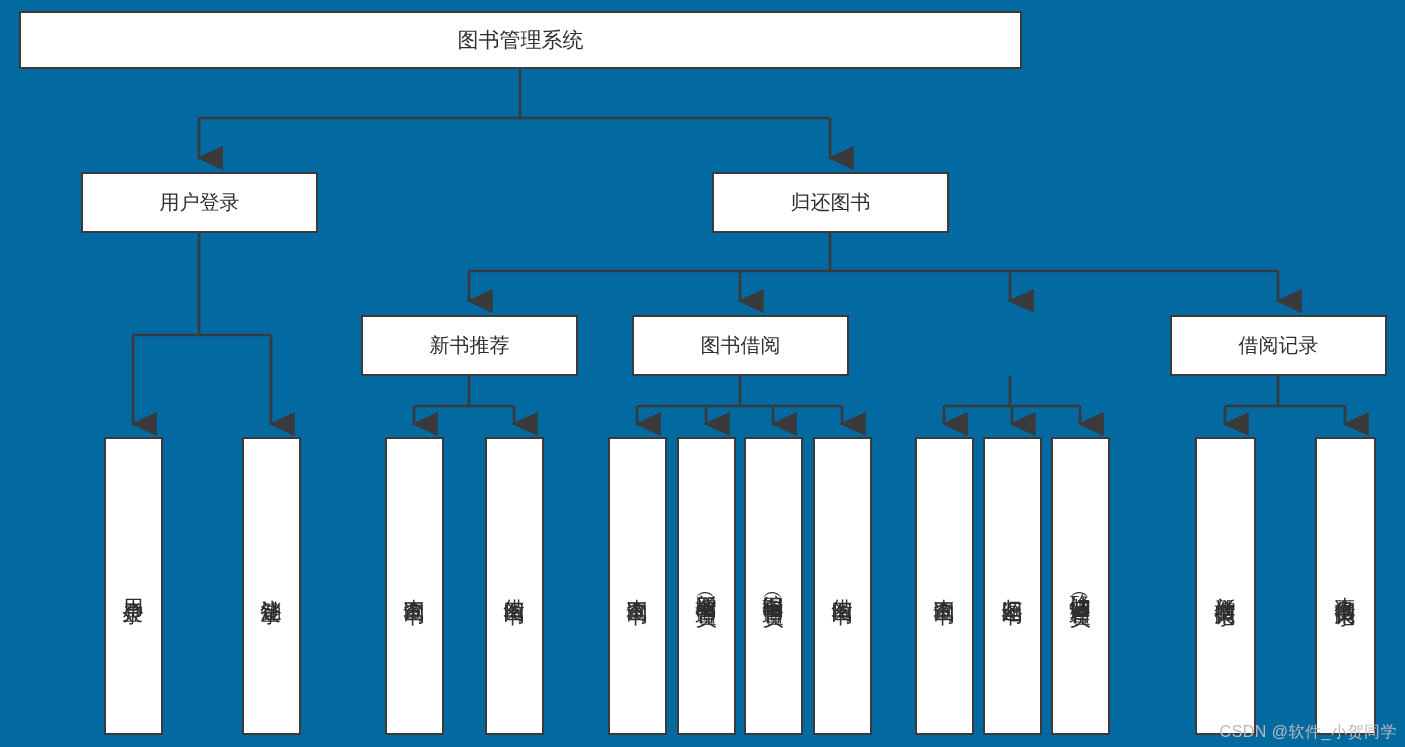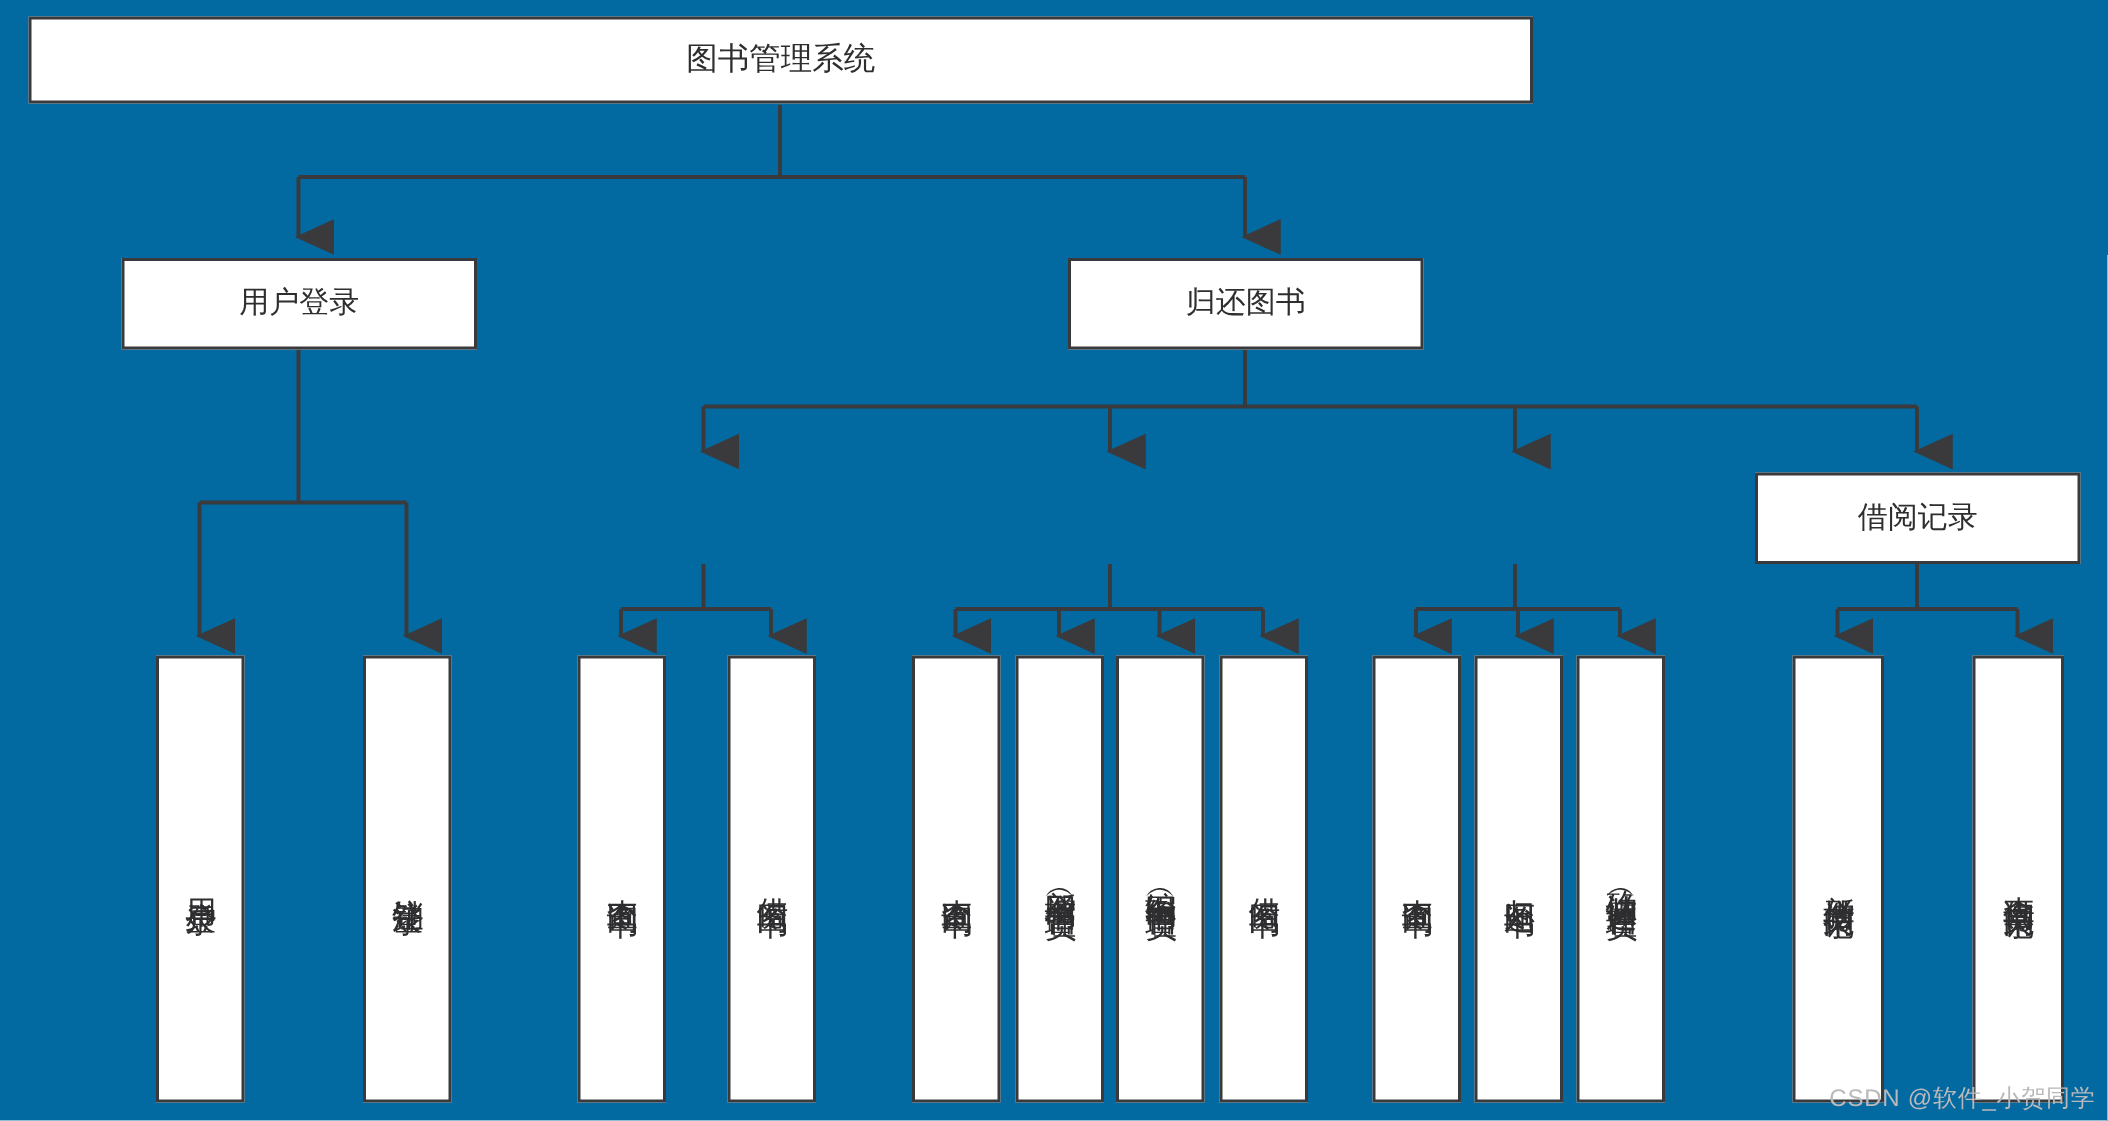--- a/index.html
+++ b/index.html
@@ -132,20 +132,26 @@
     <span class="node-label">图书管理系统</span>
   </div>
 
   <div class="node level2" style="left:81px; top:172px; width:237px; height:61px;">
     <span class="node-label">用户登录</span>
   </div>
   <div class="node level2" style="left:712px; top:172px; width:237px; height:61px;">
     <span class="node-label">归还图书</span>
   </div>
 
+  <div class="node level3" style="left:361px; top:315px; width:217px; height:61px;">
+    <span class="node-label">新书推荐</span>
+  </div>
+  <div class="node level3" style="left:632px; top:315px; width:217px; height:61px;">
+    <span class="node-label">图书借阅</span>
+  </div>
   <div class="node level3" style="left:1170px; top:315px; width:217px; height:61px;">
     <span class="node-label">借阅记录</span>
   </div>
 
   <div class="node leaf" style="left:104px; top:437px; width:59px; height:298px;">
     <span class="node-label">用户登录</span>
   </div>
   <div class="node leaf" style="left:242px; top:437px; width:59px; height:298px;">
     <span class="node-label">注销登录</span>
   </div>

